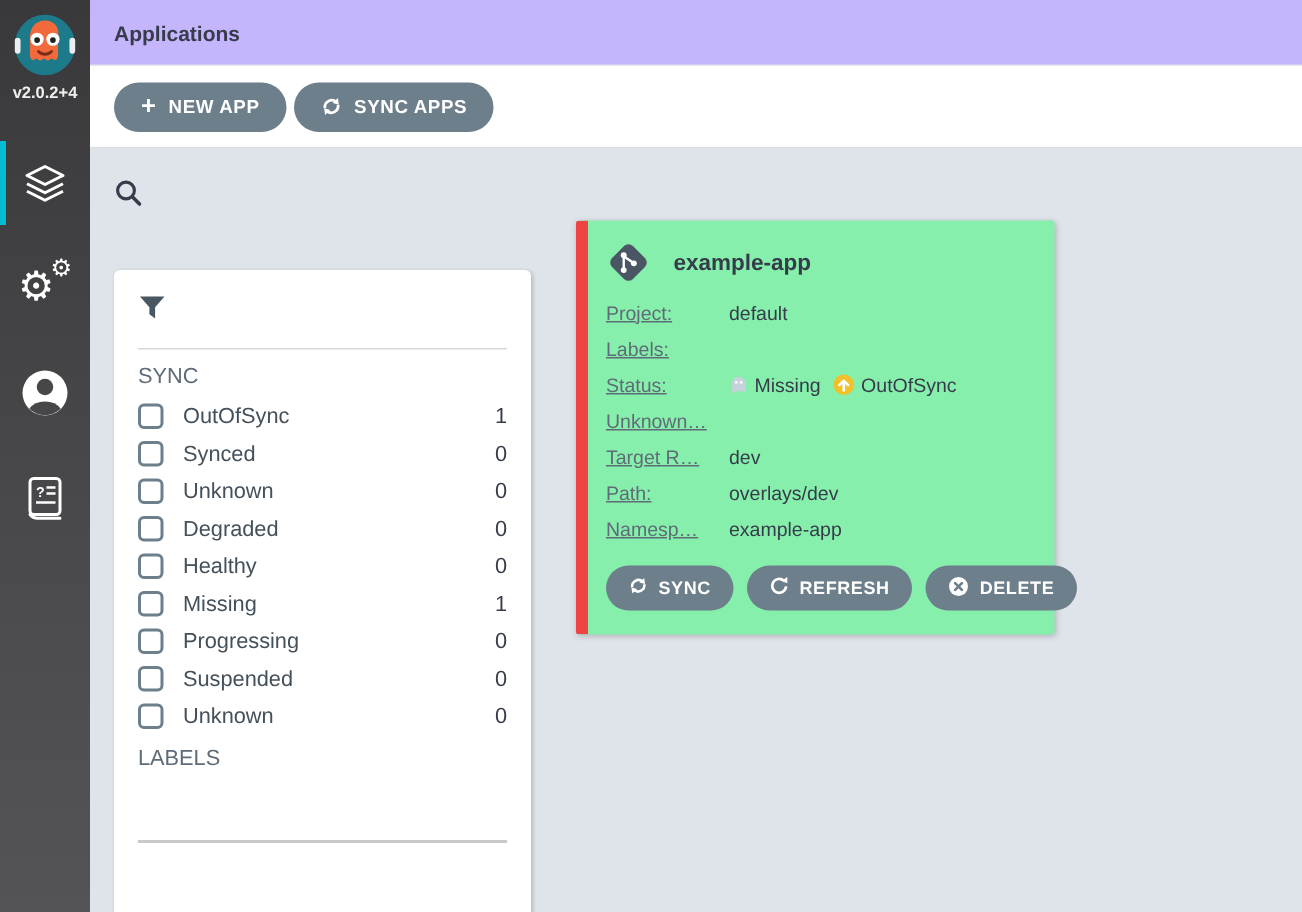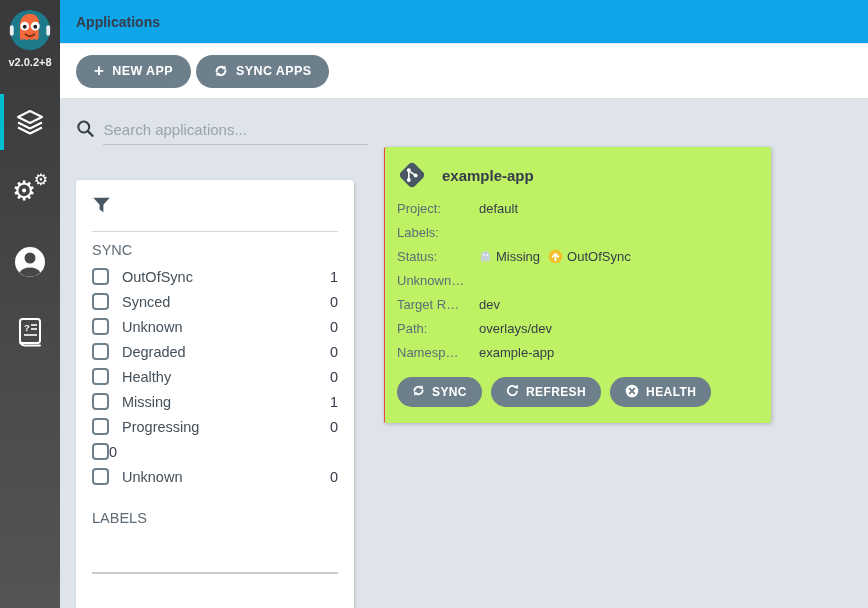--- a/index.html
+++ b/index.html
@@ -32,21 +32,21 @@
   .nav-item.active::before {
     content:""; position:absolute; left:0; top:0; bottom:0; width:4px;
     background:#00bdd3;
   }
   .gear-combo { position:relative; width:36px; height:36px; color:#fff; }
   .gear-combo .g1 { position:absolute; left:0; top:4px; font-size:27px; line-height:27px; }
   .gear-combo .g2 { position:absolute; right:0; top:-2px; font-size:16px; line-height:16px; }
   
   .main { flex:1; display:flex; flex-direction:column; height:608px; }
   .topbar {
-    height:44px; background:#0ea5e9; border-bottom:1px solid #e4e7ea;
+    height:44px; background:#c4b5fd; border-bottom:1px solid #e4e7ea;
     display:flex; align-items:center; padding-left:16px;
   }
   .page-title { font-size:14px; font-weight:bold; color:#363c4a; }
   .toolbar {
     height:55px; background:#fff; display:flex; align-items:center;
     padding-left:16px; gap:5px; border-bottom:1px solid #d9dee3;
   }
   .pill-btn {
     background:#6d7f8b; color:#fff; border:none; border-radius:17px;
     height:33px; padding:0 18px; font-family:inherit;
@@ -82,30 +82,30 @@
   .section-title { font-size:14.5px; color:#5f6c77; margin:8px 0 6px 0; }
   .check-row { display:flex; align-items:center; height:25px; cursor:pointer; }
   .checkbox {
     width:17px; height:17px; border:2px solid #6d7f8b; border-radius:4px;
     flex:0 0 17px; background:#fff; cursor:pointer;
   }
   .check-label { font-size:14.5px; color:#44505a; margin-left:13px; flex:1; }
   .check-count { font-size:14.5px; color:#363c4a; }
   
   .app-card {
-    width:387px; background:#bef264; border-left:1px solid #ef4444;
+    width:319px; background:#86efac; border-left:8px solid #ef4444;
     border-radius:2px; box-shadow:1px 1px 4px rgba(0,0,0,.22);
     padding:13px 16px 16px 12px;
   }
   .app-head { display:flex; align-items:center; gap:15px; margin-bottom:6px; }
   .app-title { font-size:15px; font-weight:bold; color:#363c4a; }
   .field-row { display:flex; align-items:center; height:24px; font-size:13px; }
   .field-label {
     width:82px; flex:0 0 82px; color:#5f6c77;
-    white-space:nowrap; overflow:hidden;
+    white-space:nowrap; overflow:hidden;text-decoration:underline;
   }
   .field-value { color:#363c4a; white-space:nowrap; overflow:hidden; }
   .status-val { display:flex; align-items:center; gap:4px; color:#363c4a; }
   .status-val .txt { margin-right:4px; }
   .card-actions { display:flex; gap:9px; margin-top:13px; }
   .card-btn {
     background:#6d7f8b; color:#fff; border:none; border-radius:15px;
     height:30px; padding:0 15px; font-family:inherit;
     font-size:12px; font-weight:bold; letter-spacing:.4px;
     display:inline-flex; align-items:center; gap:7px; cursor:pointer;
@@ -120,21 +120,21 @@
       <circle cx="24" cy="24" r="21" fill="#1d7a8a"></circle>
       <rect x="3" y="19" width="4" height="11" rx="2" fill="#e9eef0"></rect>
       <rect x="41" y="19" width="4" height="11" rx="2" fill="#e9eef0"></rect>
       <path d="M24 7c-7 0-10.5 5.5-10.5 12v12c0 2 1 3.5 2 3.5s1.6-1 2.4-1 1.6 1.2 2.7 1.2 1.7-1.2 2.7-1.2 1.7 1.2 2.7 1.2 1.6-1.2 2.7-1.2 1.4 1 2.4 1 2-1.5 2-3.5V19C34.5 12.5 31 7 24 7z" fill="#f2693c"></path>
       <circle cx="18.5" cy="20" r="4.6" fill="#fff"></circle>
       <circle cx="29.5" cy="20" r="4.6" fill="#fff"></circle>
       <circle cx="18.5" cy="20.6" r="2" fill="#222"></circle>
       <circle cx="29.5" cy="20.6" r="2" fill="#222"></circle>
       <path d="M19.5 28.5c2.5 2.6 6.5 2.6 9 0" stroke="#7a2d18" stroke-width="2" fill="none" stroke-linecap="round"></path>
     </svg>
-    <div class="version">v2.0.2+8</div>
+    <div class="version">v2.0.2+4</div>
   </div>
   <div class="nav">
     <div class="nav-item active">
       <svg width="32" height="32" viewBox="0 0 32 32">
         <path d="M16 5 L28 11 L16 17 L4 11 Z" fill="none" stroke="#fff" stroke-width="2" stroke-linejoin="round"></path>
         <path d="M4 16.5 L16 22.5 L28 16.5" fill="none" stroke="#fff" stroke-width="2" stroke-linejoin="round"></path>
         <path d="M4 21.5 L16 27.5 L28 21.5" fill="none" stroke="#fff" stroke-width="2" stroke-linejoin="round"></path>
       </svg>
     </div>
     <div class="nav-item">
@@ -187,21 +187,20 @@
     </button>
   </div>
 
   <div class="content">
 
     <div class="search-row">
       <svg width="19" height="19" viewBox="0 0 19 19">
         <circle cx="8" cy="8" r="5.6" fill="none" stroke="#363c4a" stroke-width="2.1"></circle>
         <line x1="12.2" y1="12.2" x2="17" y2="17" stroke="#363c4a" stroke-width="2.4" stroke-linecap="round"></line>
       </svg>
-      <input class="search-input" type="text" placeholder="Search applications..." style="">
     </div>
 
     <div class="columns">
 
       <div class="filter-card">
         <svg width="19" height="18" viewBox="0 0 22 20">
           <path d="M1.5 1.5 H20.5 L13.2 9.8 V18.5 L8.8 15.2 V9.8 Z" fill="#495763"></path>
         </svg>
         <hr class="filter-divider">
 
@@ -237,29 +236,30 @@
           <span class="check-label">Missing</span>
           <span class="check-count">1</span>
         </div>
         <div class="check-row">
           <span class="checkbox"></span>
           <span class="check-label">Progressing</span>
           <span class="check-count">0</span>
         </div>
         <div class="check-row">
           <span class="checkbox"></span>
+          <span class="check-label">Suspended</span>
           <span class="check-count">0</span>
         </div>
         <div class="check-row">
           <span class="checkbox"></span>
           <span class="check-label">Unknown</span>
           <span class="check-count">0</span>
         </div>
 
-        <div class="section-title" style="margin-top:21px">LABELS</div>
+        <div class="section-title" style="margin-top:8px">LABELS</div>
         <hr class="filter-divider thick">
         
       </div>
 
       <div class="app-card">
         <div class="app-head">
           <svg width="30" height="30" viewBox="0 0 32 32">
             <rect x="5.5" y="5.5" width="21" height="21" rx="4.5" transform="rotate(45 16 16)" fill="#4a5664"></rect>
             <circle cx="12.6" cy="10.8" r="2.1" fill="#fff"></circle>
             <line x1="12.6" y1="12.6" x2="12.6" y2="19.8" stroke="#fff" stroke-width="1.7"></line>
@@ -331,20 +331,20 @@
             </span>
             <span>REFRESH</span>
           </button>
           <button class="card-btn">
             <span class="bicon">
               <svg width="14" height="14" viewBox="0 0 16 16">
                 <circle cx="8" cy="8" r="7.2" fill="#fff"></circle>
                 <path d="M5.4 5.4 L10.6 10.6 M10.6 5.4 L5.4 10.6" stroke="#6d7f8b" stroke-width="2" stroke-linecap="round"></path>
               </svg>
             </span>
-            <span>HEALTH</span>
+            <span>DELETE</span>
           </button>
         </div>
       </div>
 
     </div>
   </div>
 </div>
 
 </body></html>

